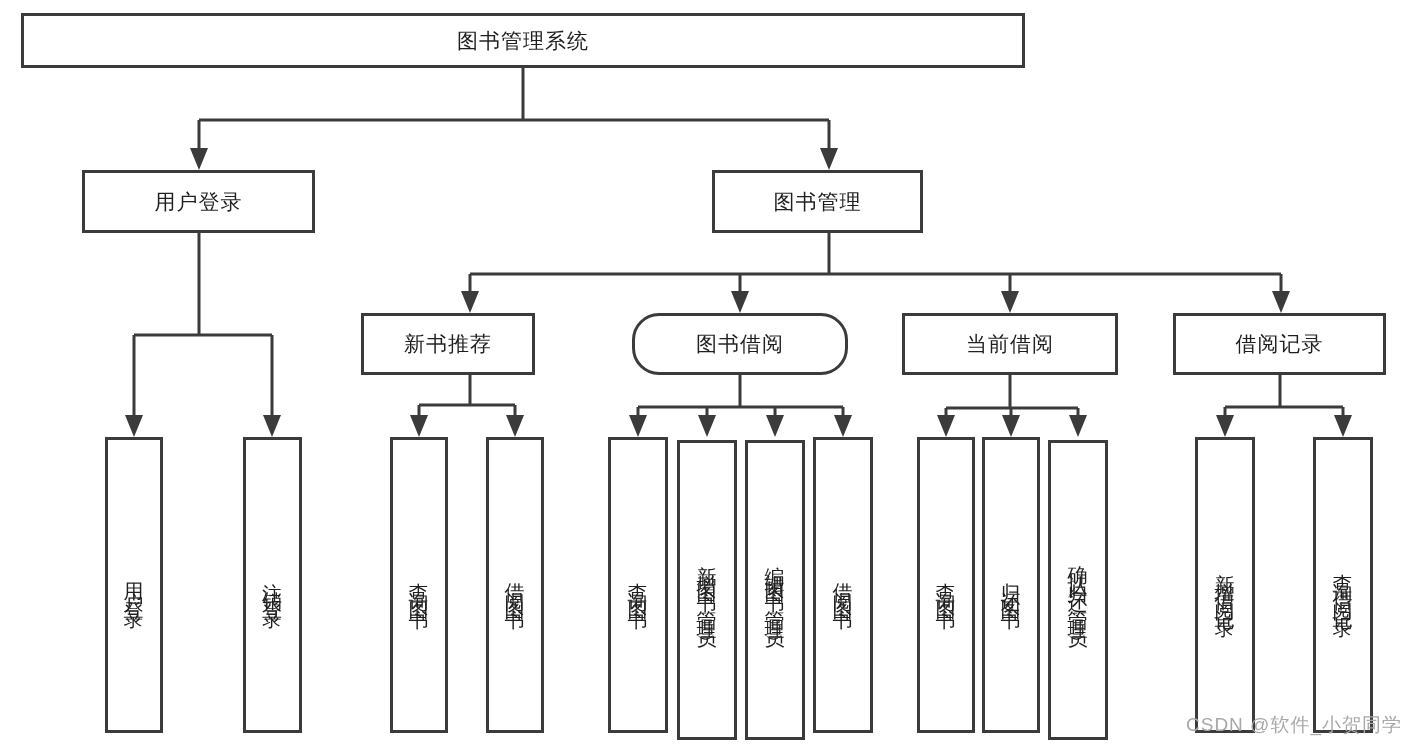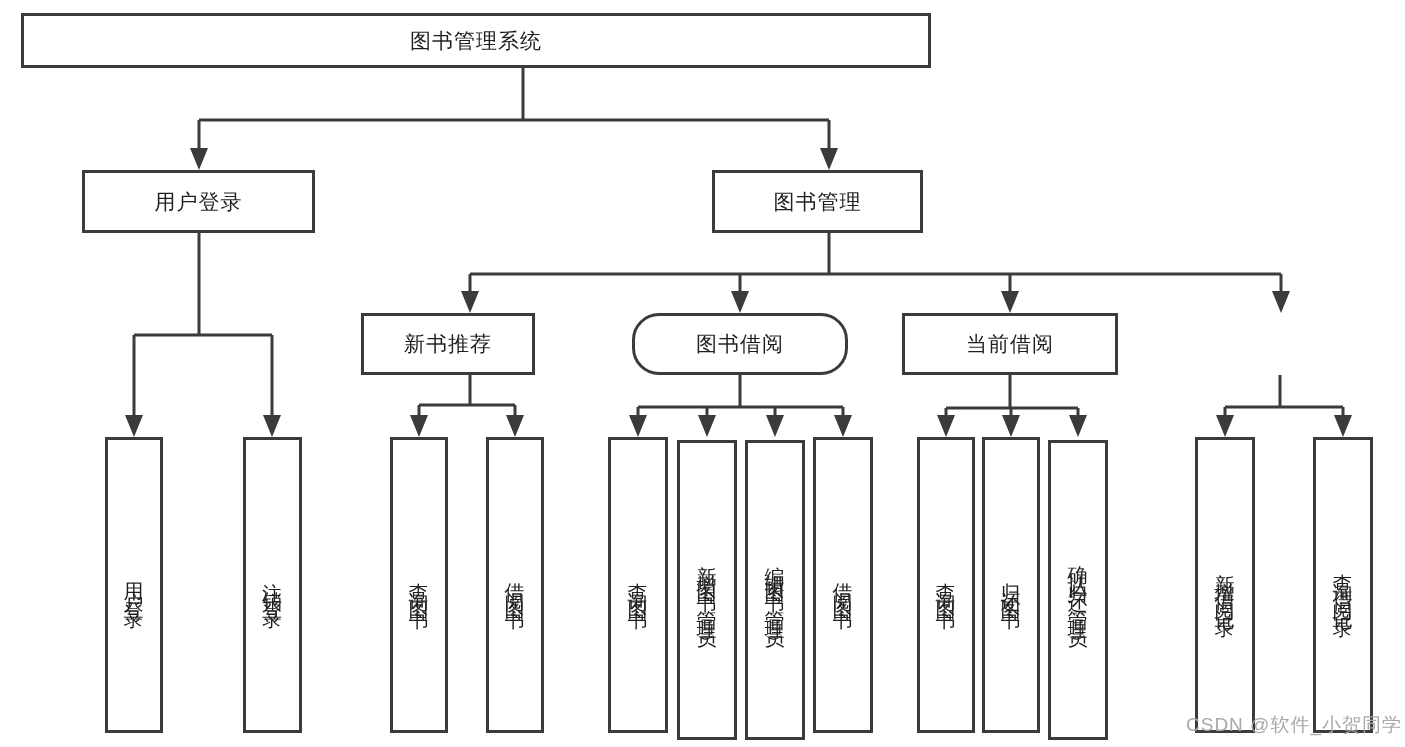--- a/index.html
+++ b/index.html
@@ -73,28 +73,29 @@
              M698 415 L716 415 L707 437 Z
              M766 415 L784 415 L775 437 Z
              M834 415 L852 415 L843 437 Z
              M937 415 L955 415 L946 437 Z
              M1002 415 L1020 415 L1011 437 Z
              M1069 415 L1087 415 L1078 437 Z
              M1216 415 L1234 415 L1225 437 Z
              M1334 415 L1352 415 L1343 437 Z"></path>
   </svg>
 
-  <div class="box h" style="left:21px;top:13px;width:910px;height:55px;">图书管理系统</div>
+  <div class="box h" style="left:21px;top:13px;width:1004px;height:55px;">图书管理系统</div>
 
   <div class="box h" style="left:82px;top:170px;width:233px;height:63px;">用户登录</div>
   <div class="box h" style="left:712px;top:170px;width:211px;height:63px;">图书管理</div>
 
   <div class="box h" style="left:361px;top:313px;width:174px;height:62px;">新书推荐</div>
   <div class="box h" style="left:632px;top:313px;width:216px;height:62px;border-radius:27px;">图书借阅</div>
   <div class="box h" style="left:902px;top:313px;width:216px;height:62px;">当前借阅</div>
+  <div class="box h" style="left:1173px;top:313px;width:213px;height:62px;">借阅记录</div>
 
   <div class="box v" style="left:105px;top:437px;width:58px;height:296px;">用户登录</div>
   <div class="box v" style="left:243px;top:437px;width:59px;height:296px;">注销登录</div>
 
   <div class="box v" style="left:390px;top:437px;width:58px;height:296px;">查询图书</div>
   <div class="box v" style="left:486px;top:437px;width:58px;height:296px;">借阅图书</div>
 
   <div class="box v" style="left:608px;top:437px;width:60px;height:296px;">查询图书</div>
   <div class="box v" style="left:677px;top:440px;width:60px;height:300px;">新增图书（管理员）</div>
   <div class="box v" style="left:745px;top:440px;width:60px;height:300px;">编辑图书（管理员）</div>

